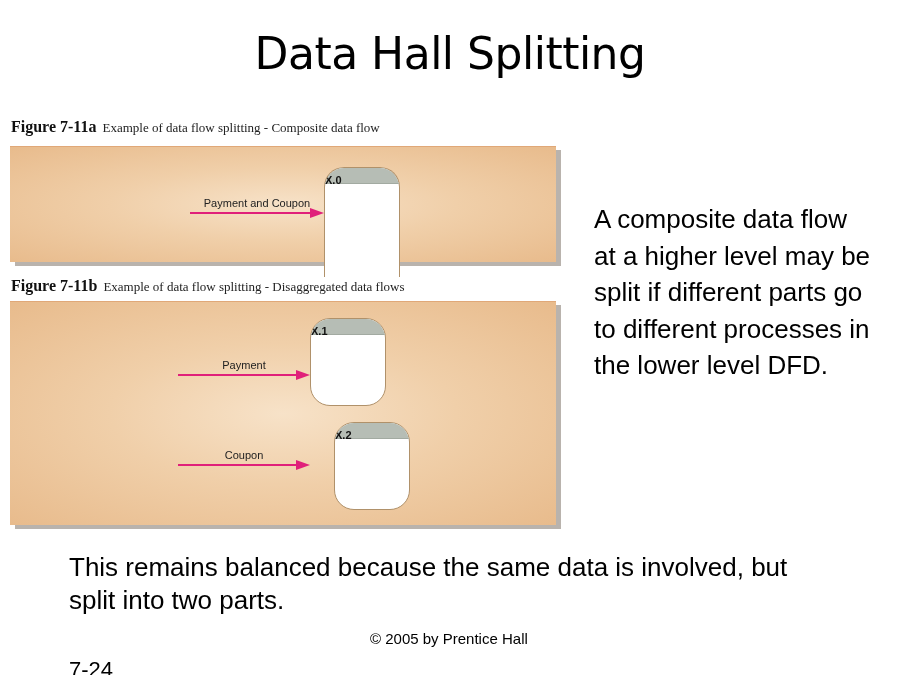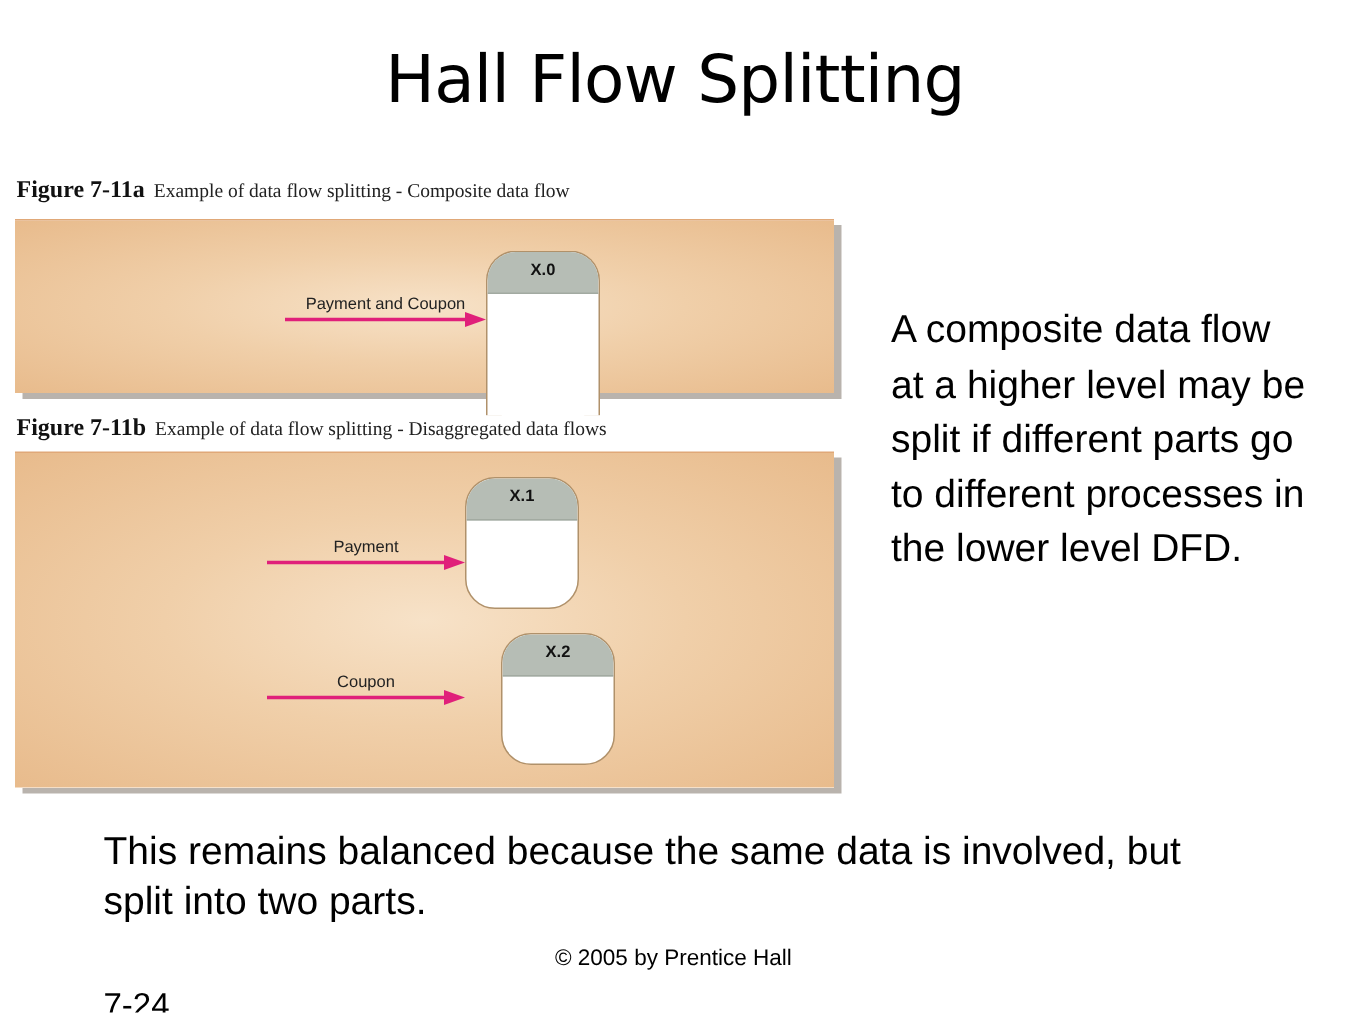--- a/index.html
+++ b/index.html
@@ -24,21 +24,21 @@
     box-shadow: 5px 4px 0 #b9b3ad;
   }
   .panel-a { top: 146px; height: 116px; box-shadow: 5px 4px 0 #b9b3ad; }
   .panel-b { top: 301px; height: 224px; }
 
   .process {
     position: absolute; width: 76px; border: 1px solid #b0916a; border-radius: 20px;
     background: #ffffff; overflow: hidden;
   }
   .process .proc-id {
-    height: 28px; background: #b6bdb5; text-align: center; font-size: 11px; font-weight: bold;
+    height: 16px; background: #b6bdb5; font-size: 11px; font-weight: bold;
     line-height: 25px; color: #111; border-bottom: 1px solid #a2aaa1;
   }
   .proc-a { left: 314px; top: 20px; height: 110px; border-bottom: none; border-radius: 20px 20px 0 0; }
   .proc-b1 { left: 300px; top: 16px; height: 88px; }
   .proc-b2 { left: 288px; top: 120px; height: 88px; margin-left: 36px; }
 
   .flow { position: absolute; height: 20px; }
   .flow .flow-label {
     position: absolute; bottom: 9px; width: 100%; text-align: center; font-size: 11px; color: #222; white-space: nowrap;
   }
@@ -52,21 +52,21 @@
   }
   .bottom-text {
     position: absolute; left: 69px; top: 551px; width: 760px; font-size: 26px; line-height: 33px;
   }
   .slide-number { position: absolute; left: 69px; top: 657px; font-size: 22px; }
   .copyright { position: absolute; left: 370px; top: 630px; font-size: 15px; }
 </style>
 </head>
 <body>
 
-<h1 class="slide-title">Hall Flow Splitting</h1>
+<h1 class="slide-title">Data Hall Splitting</h1>
 
 <div class="fig-caption" style="top:118px;">
   <span class="fig-num">Figure 7-11a</span><span>Example of data flow splitting - Composite data flow</span>
 </div>
 <div class="panel panel-a">
   <div class="flow flow-a">
     <span class="flow-label">Payment and Coupon</span>
     <svg width="134" height="10" viewBox="0 0 134 10">
       <line x1="0" y1="5" x2="122" y2="5" stroke="#e0207a" stroke-width="2.2"></line>
       <polygon points="120,0 134,5 120,10" fill="#e0207a"></polygon>

